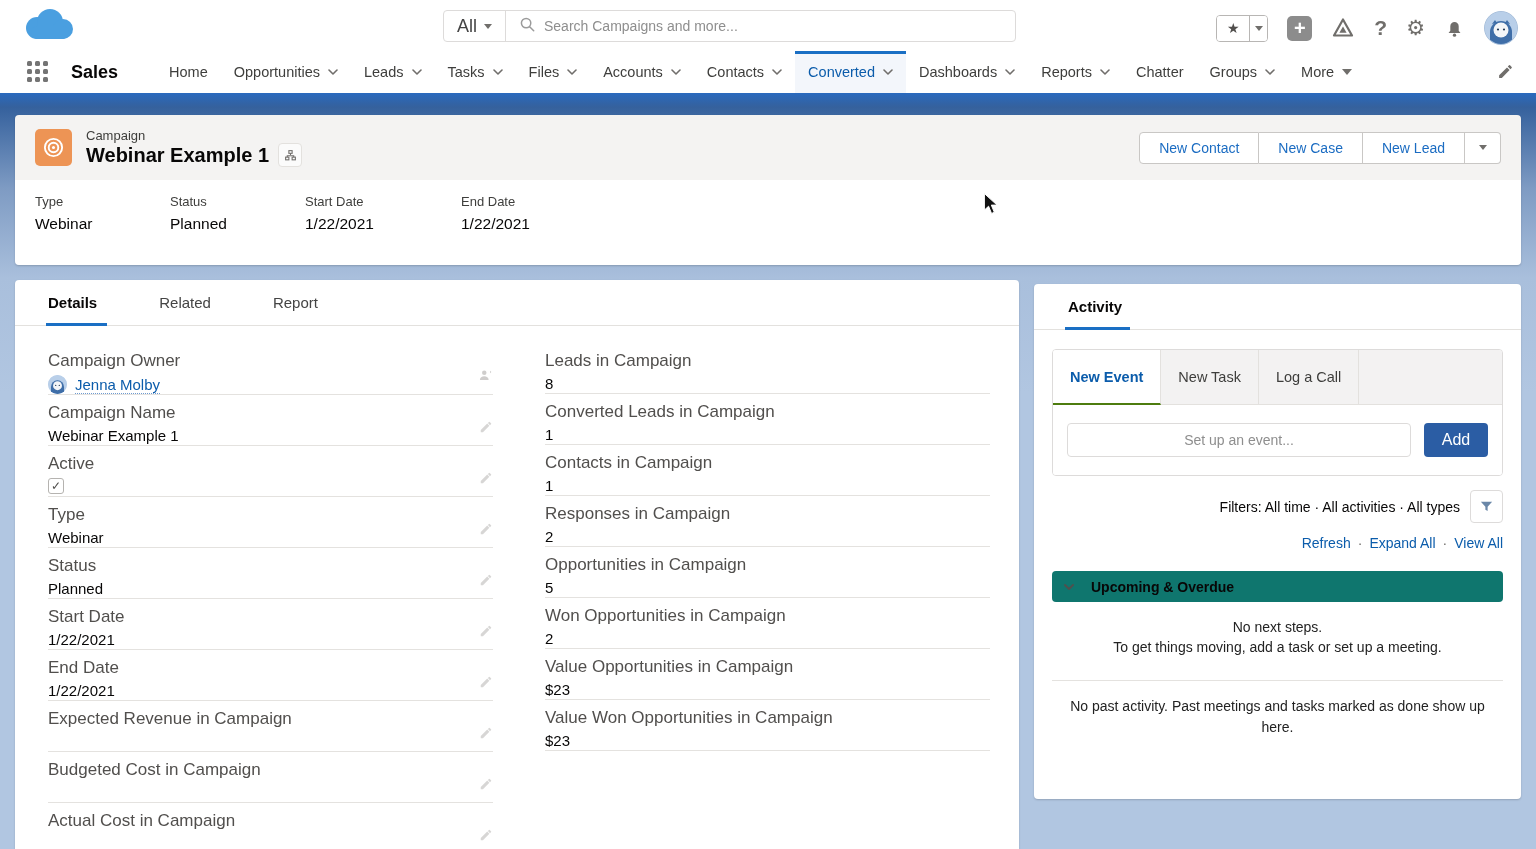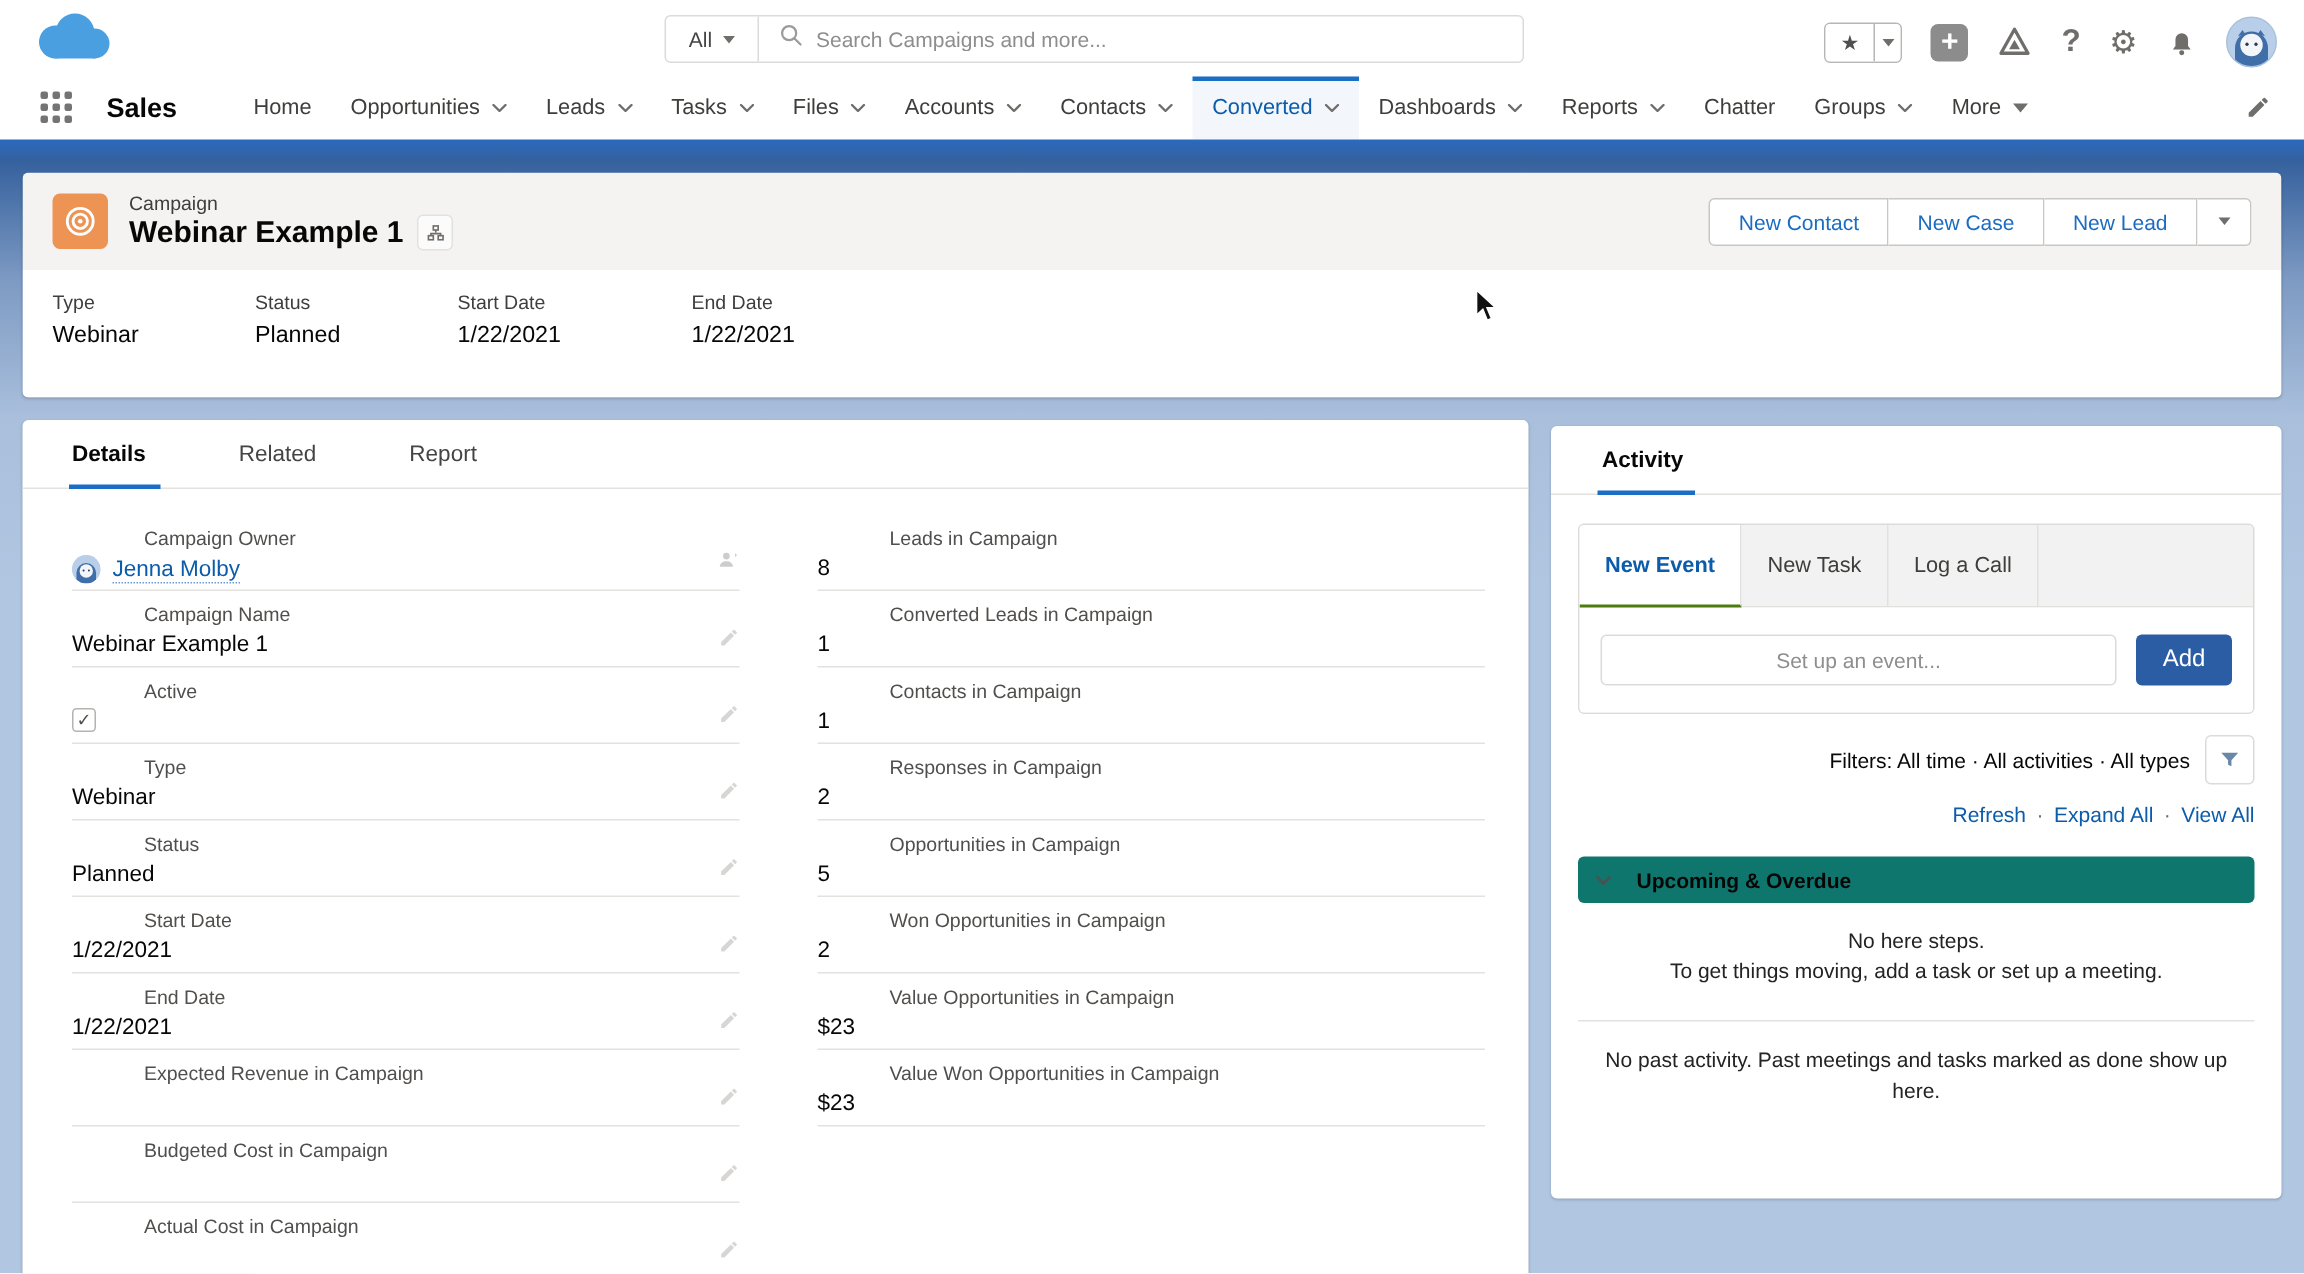--- a/index.html
+++ b/index.html
@@ -6,21 +6,21 @@
   html,body { width:1536px; height:849px; }
   body { font-family:"Liberation Sans", sans-serif; color:#080707; }
   .screen { position:relative; width:1536px; height:849px; overflow:hidden; background:#fff; }
 
   
   .topbar { position:relative; height:51px; background:#fff; }
   .sf-logo { position:absolute; left:20px; top:6px; }
   .search-wrap { position:absolute; left:443px; top:10px; width:573px; height:32px;
     border:1px solid #dddbda; border-radius:4px; display:flex; align-items:center; background:#fff; }
   .search-scope { width:62px; height:100%; border-right:1px solid #dddbda; display:flex;
-    align-items:center; justify-content:center; gap:7px; font-size:14px; color:#444; cursor:pointer; }
+    align-items:center; justify-content:center; gap:7px; font-size:18px; color:#444; cursor:pointer; }
   .caret-down { width:0; height:0; border-left:4.5px solid transparent; border-right:4.5px solid transparent; border-top:5px solid #706e6b; }
   .search-input-zone { display:flex; align-items:center; gap:9px; padding-left:14px; flex:1; }
   .search-input-zone input { border:none; outline:none; font-size:14px; color:#706e6b; width:420px; font-family:inherit; }
   .search-input-zone input::placeholder { color:#8e8e8e; }
   .hdr-actions { position:absolute; right:18px; top:11px; display:flex; align-items:center; gap:19px; }
   .fav-group { display:flex; border:1px solid #b8b6b4; border-radius:4px; height:27px; overflow:hidden; }
   .fav-star { width:32px; display:flex; align-items:center; justify-content:center; font-size:14px; color:#514f4d; background:#fff; }
   .fav-dd { width:18px; display:flex; align-items:center; justify-content:center; border-left:1px solid #b8b6b4; background:#fff; }
   .hicon { display:flex; align-items:center; justify-content:center; color:#706e6b; cursor:pointer; }
   .plus-btn { width:25px; height:25px; background:#8c8c8c; border-radius:5px; color:#fff; font-size:20px; line-height:1;
@@ -77,21 +77,21 @@
   .activity-card { left:1034px; top:191px; width:487px; height:515px; }
 
   .rtab-row { height:46px; display:flex; align-items:stretch; border-bottom:1px solid #e3e1de; padding-left:33px; }
   .rtab { display:flex; align-items:center; font-size:15px; color:#444; margin-right:62px; position:relative; cursor:pointer; }
   .rtab.active { font-weight:bold; color:#080707; }
   .rtab.active::after { content:""; position:absolute; left:-2px; right:-10px; bottom:-1px; height:3px; background:#1a6fc4; }
 
   .fields-grid { display:grid; grid-template-columns:1fr 1fr; column-gap:52px; padding:17px 29px 0 33px; }
   .field { position:relative; min-height:51px; border-bottom:1px solid #e4e2df; padding:8px 26px 0 0; }
   .field.empty { min-height:51px; }
-  .f-label { font-size:13px; color:#514f4d; margin-bottom:4px;margin-left:48px; }
+  .f-label { font-size:17px; color:#514f4d; margin-bottom:4px; }
   .f-value { font-size:15px; color:#080707; }
   .row-icon { position:absolute; right:0; bottom:7px; opacity:.55; }
   .owner-row { display:flex; align-items:center; gap:8px; }
   .mini-avatar { width:19px; height:19px; border-radius:50%; overflow:hidden; background:#bcd2ea; flex:none; }
   .owner-link { color:#0b5cab; font-size:15px; text-decoration:none; border-bottom:1px dotted #6f9bd0; cursor:pointer; }
   .checkbox { width:16px; height:16px; border:1px solid #b5b3b0; border-radius:3px; background:#fff;
     display:flex; align-items:center; justify-content:center; font-size:12px; color:#514f4d; margin-top:2px; }
 
   
   .act-inner { padding:0 18px; }
@@ -506,21 +506,21 @@
         </div>
 
         <div class="section-bar">
           <svg class="chev" width="12" height="7" viewBox="0 0 10 6">
               <path d="M1 1l4 4 4-4"></path>
             </svg>
           <span class="section-title">Upcoming &amp; Overdue</span>
         </div>
 
         <div class="empty-msg">
-          <div>No here steps.</div>
+          <div>No next steps.</div>
           <div>To get things moving, add a task or set up a meeting.</div>
         </div>
 
         <div class="act-divider"></div>
 
         <div class="empty-msg2">No past activity. Past meetings and tasks marked as done show up here.</div>
       </div>
     </aside>
 
   </div>

